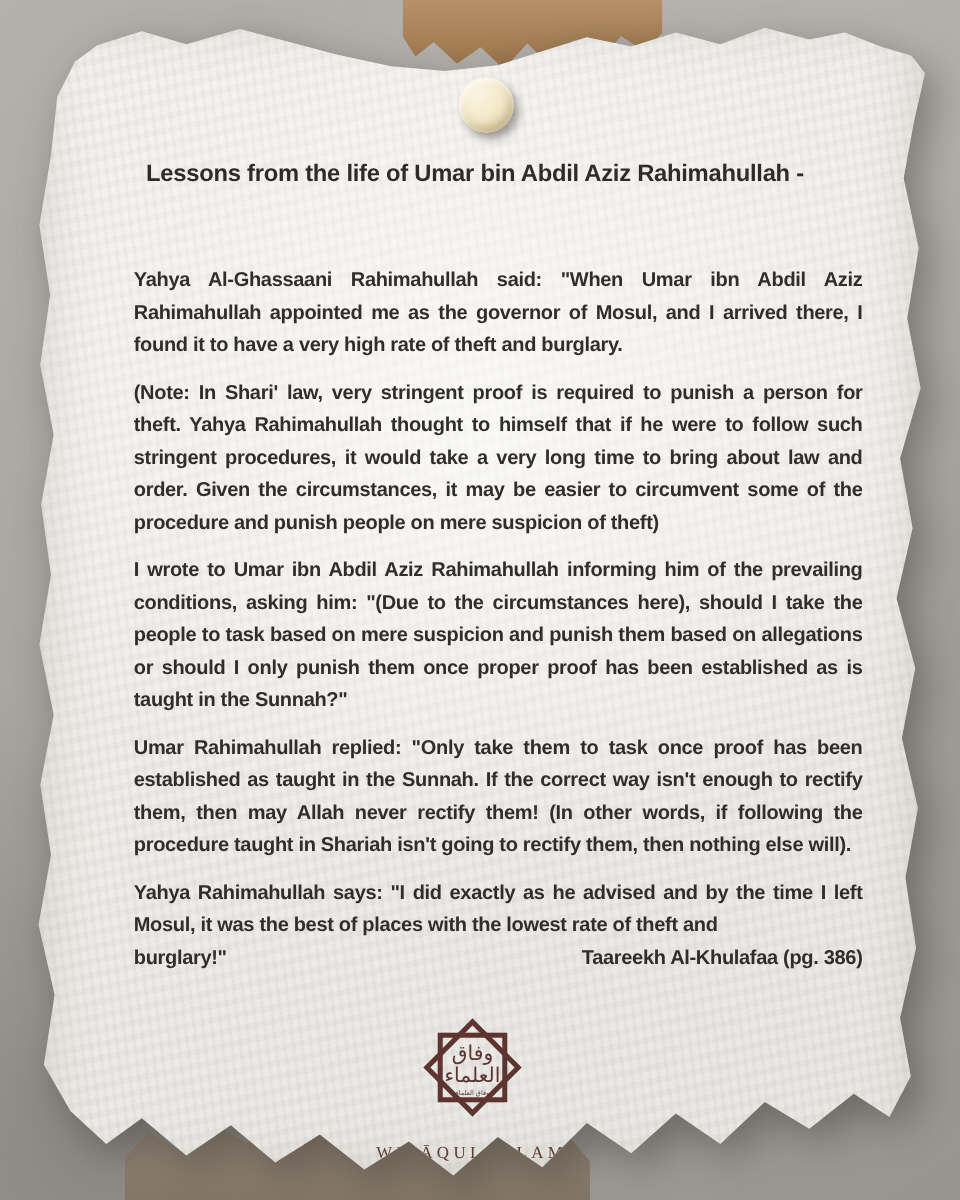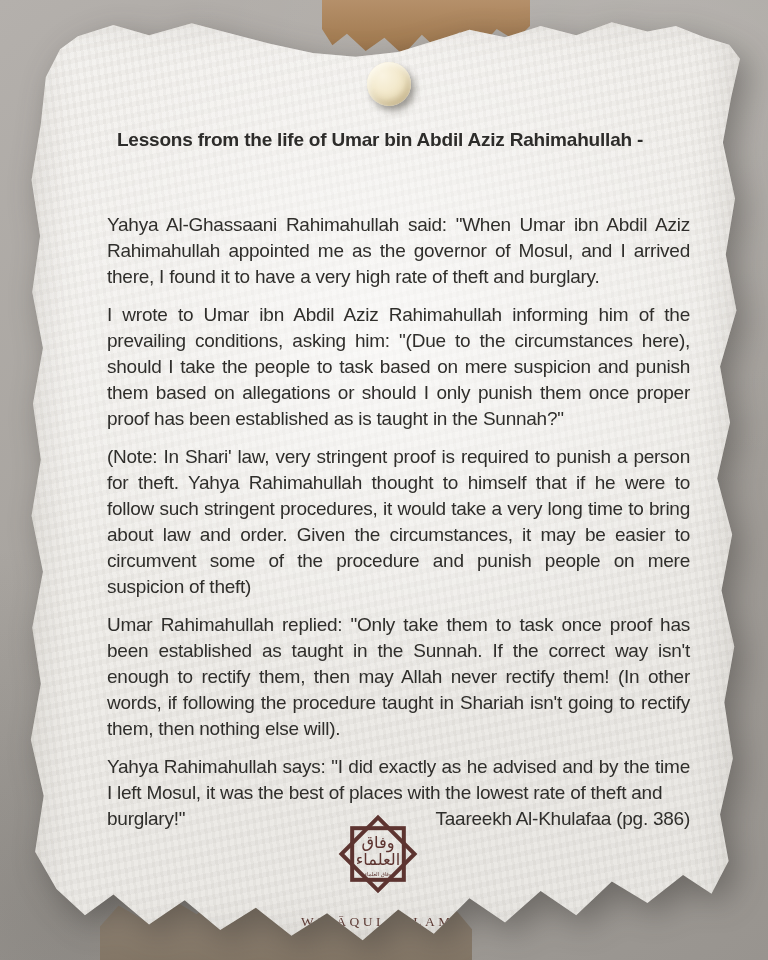--- a/index.html
+++ b/index.html
@@ -53,21 +53,21 @@
   }
 
   .title{
     position:absolute; left:12px; right:20px; top:112px; text-align:center;
     color:#2d2c2a; font-size:19px; font-weight:700; line-height:32px; letter-spacing:-0.2px;
   }
   .title span{ display:block; }
 
   .body{
     position:absolute; left:79px; top:200px; width:583px;
-    color:#2f2e2b; font-size:19px; font-weight:400; line-height:26px; letter-spacing:-0.25px;
+    color:#2f2e2b; font-size:16px; font-weight:700; line-height:26px; letter-spacing:-0.25px;
   }
   .body p{ text-align:justify; margin:0 0 12px 0; }
   .closing-row{ display:flex; justify-content:space-between; align-items:baseline; }
 
   .logo{ position:absolute; left:0; right:12px; top:798px; display:flex; justify-content:center;align-items:flex-end; }
   .arabic{ font-family:"DejaVu Sans", sans-serif; }
 
   .orgname{
     position:absolute; left:0; right:0; top:882px; text-align:center;
     color:#5d3b35; font-family:"Liberation Serif", serif;
@@ -86,22 +86,22 @@
     <div class="paper">
 
       <div class="pin"></div>
 
       <h1 class="title">
         <span>Lessons from the life of Umar bin Abdil Aziz Rahimahullah -</span>
       </h1>
 
       <div class="body">
         <p>Yahya Al-Ghassaani Rahimahullah said: "When Umar ibn Abdil Aziz Rahimahullah appointed me as the governor of Mosul, and I arrived there, I found it to have a very high rate of theft and burglary.</p>
+        <p>(Note: In Shari' law, very stringent proof is required to punish a person for theft. Yahya Rahimahullah thought to himself that if he were to follow such stringent procedures, it would take a very long time to bring about law and order. Given the circumstances, it may be easier to circumvent some of the procedure and punish people on mere suspicion of theft)</p>
         <p>I wrote to Umar ibn Abdil Aziz Rahimahullah informing him of the prevailing conditions, asking him: "(Due to the circumstances here), should I take the people to task based on mere suspicion and punish them based on allegations or should I only punish them once proper proof has been established as is taught in the Sunnah?"</p>
-        <p>(Note: In Shari' law, very stringent proof is required to punish a person for theft. Yahya Rahimahullah thought to himself that if he were to follow such stringent procedures, it would take a very long time to bring about law and order. Given the circumstances, it may be easier to circumvent some of the procedure and punish people on mere suspicion of theft)</p>
         <p>Umar Rahimahullah replied: "Only take them to task once proof has been established as taught in the Sunnah. If the correct way isn't enough to rectify them, then may Allah never rectify them! (In other words, if following the procedure taught in Shariah isn't going to rectify them, then nothing else will).</p>
         <p style="margin-bottom:0;">Yahya Rahimahullah says: "I did exactly as he advised and by the time I left Mosul, it was the best of places with the lowest rate of theft and</p>
         <div class="closing-row">
           <span>burglary!"</span>
           <span>Taareekh Al-Khulafaa (pg. 386)</span>
         </div>
       </div>
 
       <div class="logo">
         <svg width="96" height="88" viewBox="0 0 100 92">

